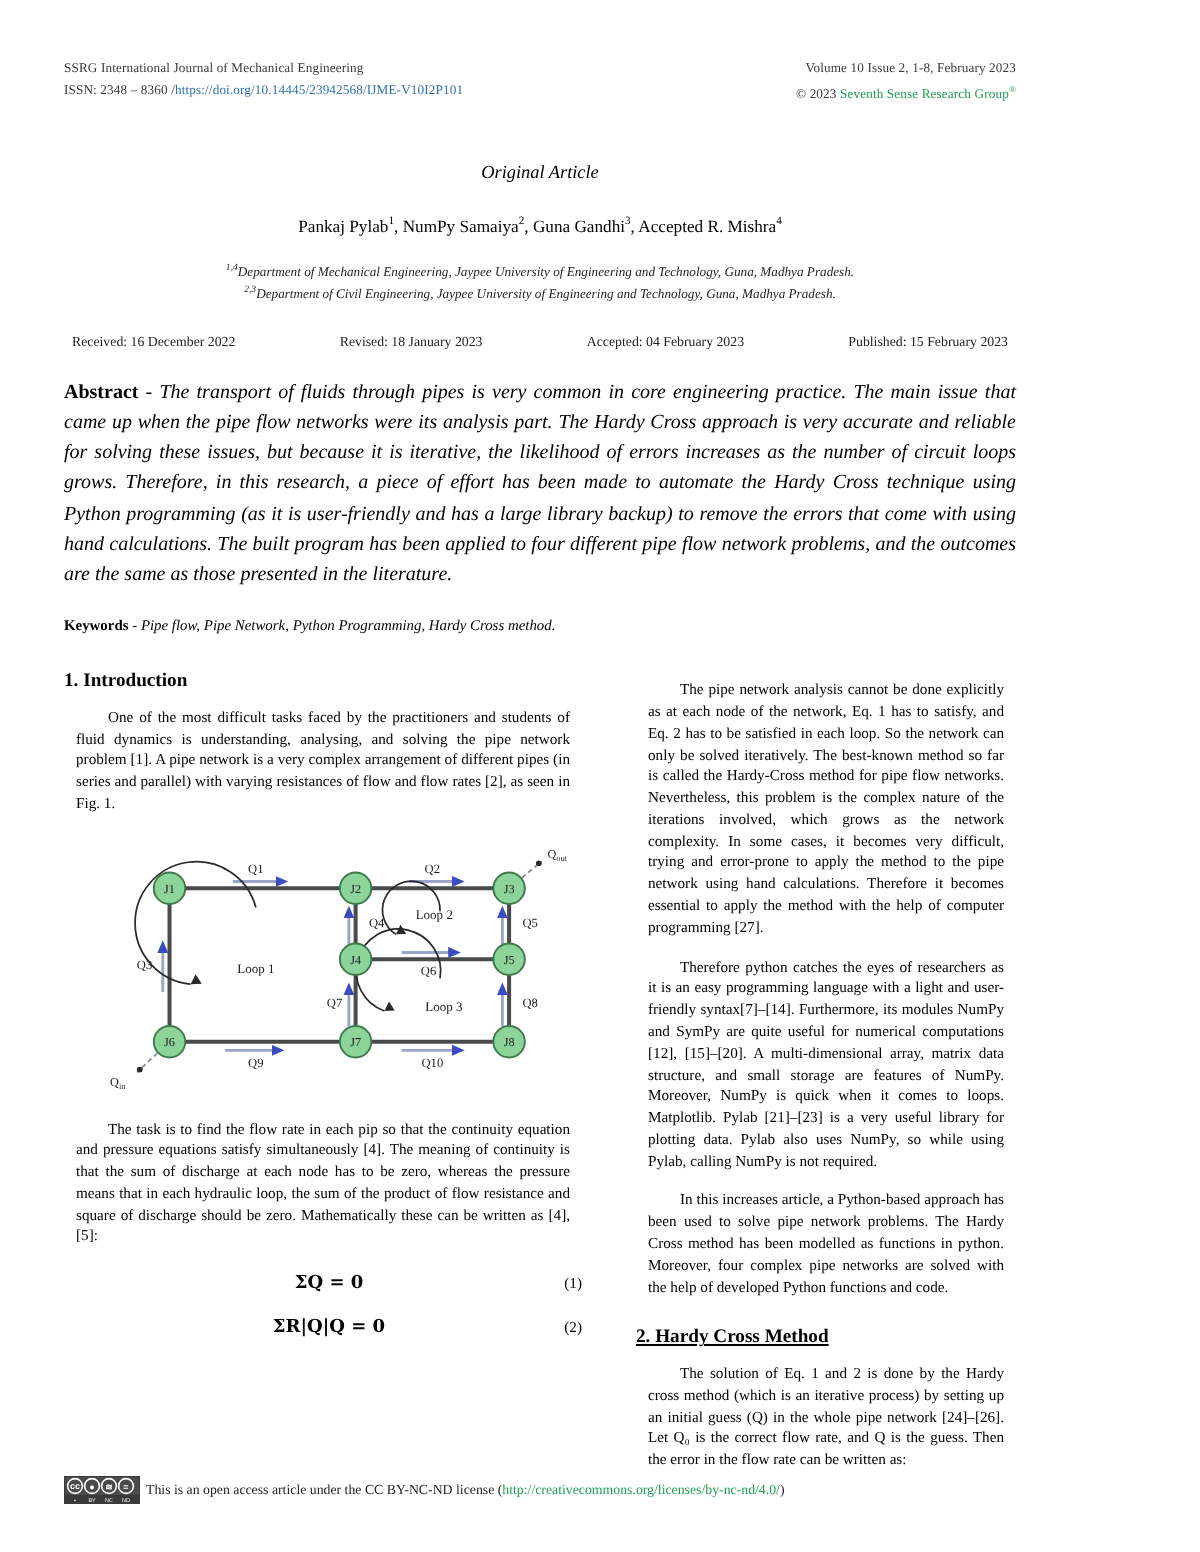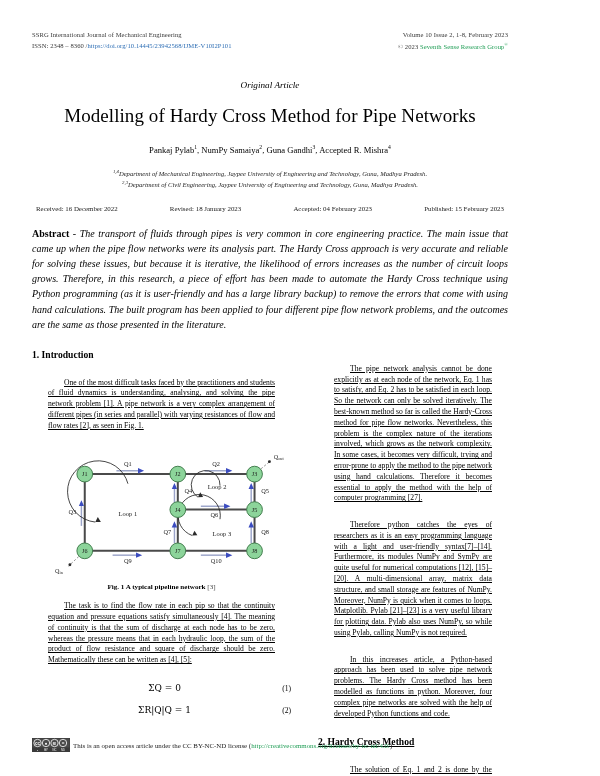--- a/index.html
+++ b/index.html
@@ -113,23 +113,22 @@
     text-align: justify;
   }
   h2.sec {
     font-size: 9.6px;
     font-weight: bold;
     margin: 0 0 2px 0;
     text-align: left;
   }
   h2.sec.spaced { margin-top: 13px; text-decoration: underline; }
   p.para {
-    margin: 16px;
+    margin: 6px;
     text-indent: 16px;
-    text-decoration: underline;
   }
   p.para + p.para { margin-top: 9px; }
 
   
   figure.netfig {
     margin: 9px 0 0 0;
     width: 100%;
   }
   .figcap {
     text-align: center;
@@ -144,21 +143,21 @@
   .eqrow {
     display: flex;
     align-items: baseline;
     margin-top: 9px;
   }
   .eqrow .eq {
     flex: 1;
     text-align: center;
     font-size: 9px;
     font-family: "DejaVu Serif", serif;
-    font-weight: normal;
+    font-weight: bold;
     padding-left: 40px;
   }
   .eqrow .eqnum {
     width: 34px;
     text-align: right;
     font-size: 7.6px;
   }
 
   
   .footer {
@@ -189,40 +188,40 @@
       <div class="row">SSRG International Journal of Mechanical Engineering</div>
       <div class="row"><span>ISSN: 2348 – 8360 /</span><span class="doi-link">https://doi.org/10.14445/23942568/IJME-V10I2P101</span></div>
     </div>
     <div class="right">
       <div class="row">Volume 10 Issue 2, 1-8, February 2023</div>
       <div class="row"><span>© 2023 </span><span class="ssrg-green">Seventh Sense Research Group</span><span class="sup-r">®</span></div>
     </div>
   </div>
 
   <div class="orig-article">Original Article</div>
-  <h1 class="paper-title">Modelling of Hardy Cross Method for Pipe Networks</h1>
 
   <div class="authors">
     <span><span>Pankaj Pylab</span><sup>1</sup></span>, <span><span>NumPy Samaiya</span><sup>2</sup></span>, <span><span>Guna Gandhi</span><sup>3</sup></span>, <span><span>Accepted R. Mishra</span><sup>4</sup></span>
   </div>
 
   <div class="affil">
     <div><sup>1,4</sup><span>Department of Mechanical Engineering, Jaypee University of Engineering and Technology, Guna, Madhya Pradesh.</span></div>
     <div><sup>2,3</sup><span>Department of Civil Engineering, Jaypee University of Engineering and Technology, Guna, Madhya Pradesh.</span></div>
   </div>
 
   <div class="dates">
     <span>Received: 16 December 2022</span>
     <span>Revised: 18 January 2023</span>
     <span>Accepted: 04 February 2023</span>
     <span>Published: 15 February 2023</span>
   </div>
 
   <div class="abstract"><b>Abstract</b><span> - </span><span>The transport of fluids through pipes is very common in core engineering practice. The main issue that came up when the pipe flow networks were its analysis part. The Hardy Cross approach is very accurate and reliable for solving these issues, but because it is iterative, the likelihood of errors increases as the number of circuit loops grows. Therefore, in this research, a piece of effort has been made to automate the Hardy Cross technique using Python programming (as it is user-friendly and has a large library backup) to remove the errors that come with using hand calculations. The built program has been applied to four different pipe flow network problems, and the outcomes are the same as those presented in the literature.</span></div>
 
+  <div class="keywords"><b>Keywords</b><span> - </span><span>Pipe flow, Pipe Network, Python Programming, Hardy Cross method.</span></div>
 
   <div class="cols">
 
     <div class="col">
       <h2 class="sec">1. Introduction</h2>
       <p class="para">One of the most difficult tasks faced by the practitioners and students of fluid dynamics is understanding, analysing, and solving the pipe network problem [1]. A pipe network is a very complex arrangement of different pipes (in series and parallel) with varying resistances of flow and flow rates [2], as seen in Fig. 1.</p>
 
       <figure class="netfig">
         <svg viewBox="0 0 270 135" width="259" height="130">
           <defs>
@@ -312,32 +311,31 @@
             <text x="100" y="72">Loop 1</text>
             <text x="193" y="44">Loop 2</text>
             <text x="198" y="92">Loop 3</text>
           </g>
 
           <g font-family="Liberation Serif, serif" font-size="6.4" fill="#1a1a1a">
             <text x="252" y="12"><tspan>Q</tspan><tspan font-size="4.4" dy="1.6">out</tspan></text>
             <text x="24" y="131"><tspan>Q</tspan><tspan font-size="4.4" dy="1.6">in</tspan></text>
           </g>
         </svg>
-        <figcaption class="figcap"><span>Fig. 1 A typical pipeline network </span><span class="ref">[3]</span></figcaption>
       </figure>
 
       <p class="para" style="margin-top:9px">The task is to find the flow rate in each pip so that the continuity equation and pressure equations satisfy simultaneously [4]. The meaning of continuity is that the sum of discharge at each node has to be zero, whereas the pressure means that in each hydraulic loop, the sum of the product of flow resistance and square of discharge should be zero. Mathematically these can be written as [4], [5]:</p>
 
       <div class="eqblock">
         <div class="eqrow">
           <div class="eq">ΣQ = 0</div>
           <div class="eqnum">(1)</div>
         </div>
         <div class="eqrow">
-          <div class="eq">ΣR|Q|Q = 1</div>
+          <div class="eq">ΣR|Q|Q = 0</div>
           <div class="eqnum">(2)</div>
         </div>
       </div>
     </div>
 
     <div class="col">
       <p class="para">The pipe network analysis cannot be done explicitly as at each node of the network, Eq. 1 has to satisfy, and Eq. 2 has to be satisfied in each loop. So the network can only be solved iteratively. The best-known method so far is called the Hardy-Cross method for pipe flow networks. Nevertheless, this problem is the complex nature of the iterations involved, which grows as the network complexity. In some cases, it becomes very difficult, trying and error-prone to apply the method to the pipe network using hand calculations. Therefore it becomes essential to apply the method with the help of computer programming [27].</p>
       <p class="para">Therefore python catches the eyes of researchers as it is an easy programming language with a light and user-friendly syntax[7]–[14]. Furthermore, its modules NumPy and SymPy are quite useful for numerical computations [12], [15]–[20]. A multi-dimensional array, matrix data structure, and small storage are features of NumPy. Moreover, NumPy is quick when it comes to loops. Matplotlib. Pylab [21]–[23] is a very useful library for plotting data. Pylab also uses NumPy, so while using Pylab, calling NumPy is not required.</p>
       <p class="para">In this increases article, a Python-based approach has been used to solve pipe network problems. The Hardy Cross method has been modelled as functions in python. Moreover, four complex pipe networks are solved with the help of developed Python functions and code.</p>
 

